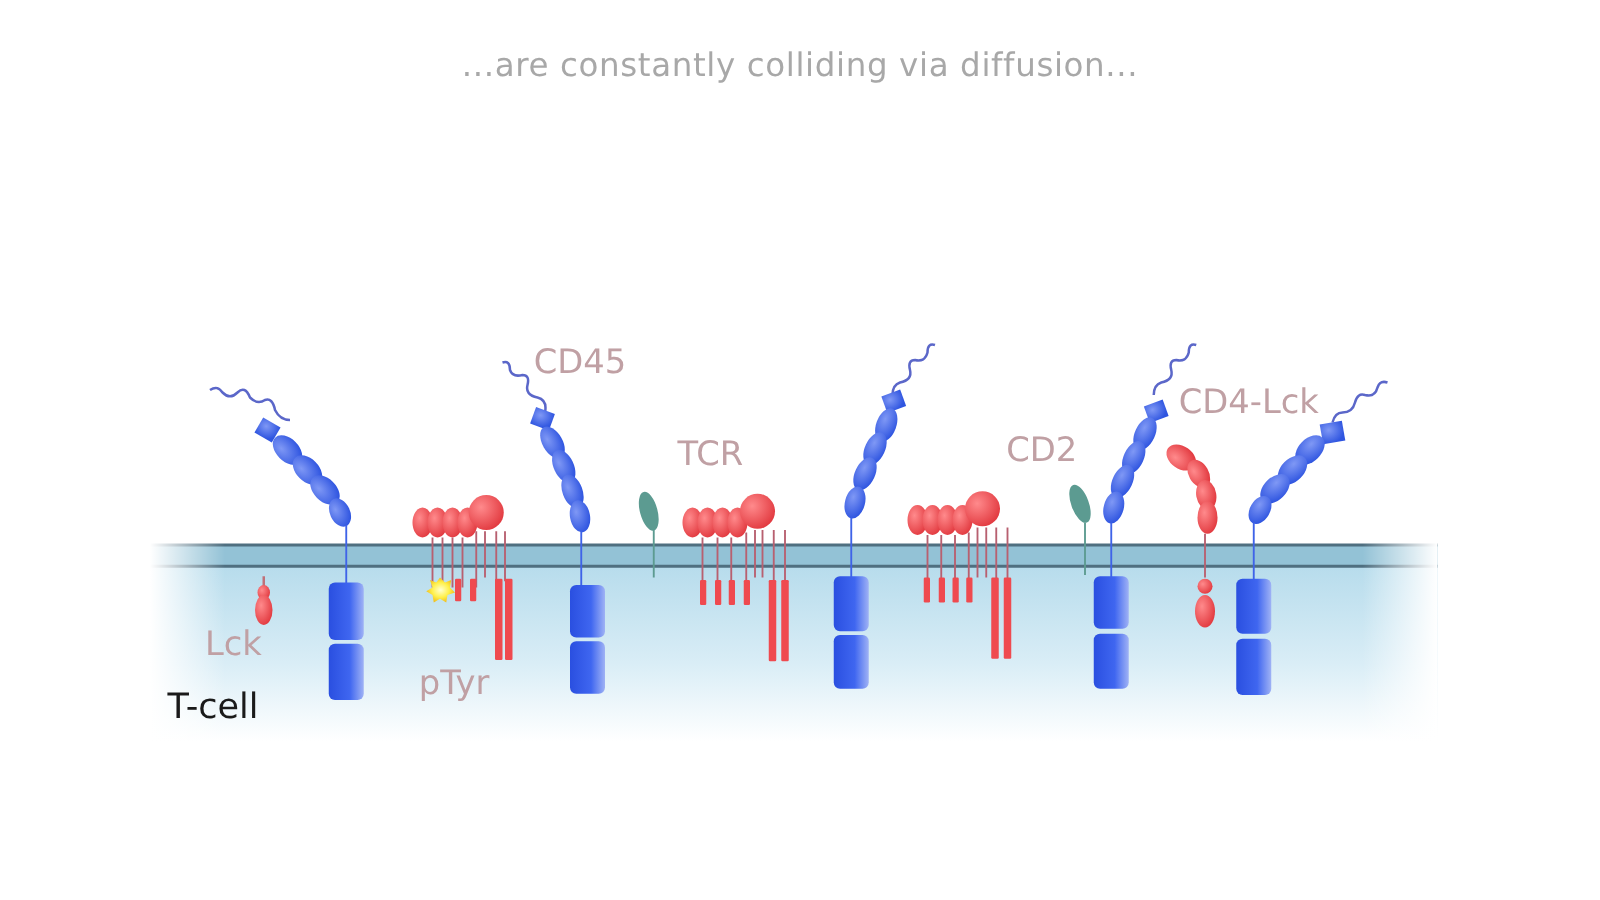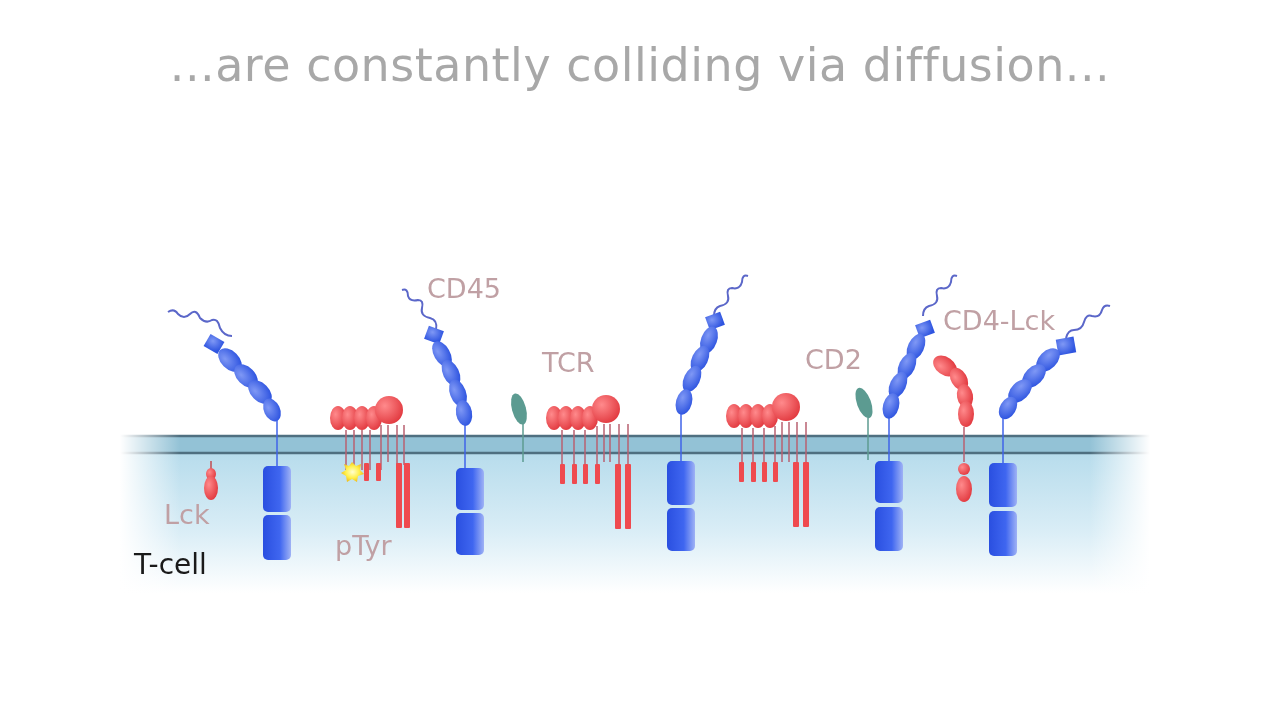--- a/index.html
+++ b/index.html
@@ -1,17 +1,17 @@
 <!DOCTYPE html>
 <html><head>
 <meta charset="utf-8">
 <style>
   html, body { margin:0; padding:0; background:#ffffff; }
   body { width:1280px; height:720px; position:relative; overflow:hidden; font-family:"DejaVu Sans", sans-serif; }
-  .title { position:absolute; top:38px; left:0; width:1280px; text-align:center; font-size:46px; color:#a8a8a8; letter-spacing:0.5px; }
+  .title { position:absolute; top:38px; left:0; width:1280px; text-align:center; font-size:26px; color:#a8a8a8; letter-spacing:0.5px; }
   svg.diagram { position:absolute; left:0; top:0; }
   .lbl { font-family:"DejaVu Sans", sans-serif; fill:#c0a0a4; font-size:27px; }
   .lbl-dark { font-family:"DejaVu Sans", sans-serif; fill:#1a1a1a; font-size:28px; }
 </style>
 </head>
 <body>
 
 <div class="title">...are constantly colliding via diffusion...</div>
 
 <svg class="diagram" width="1280" height="720" viewBox="0 0 1280 720">

